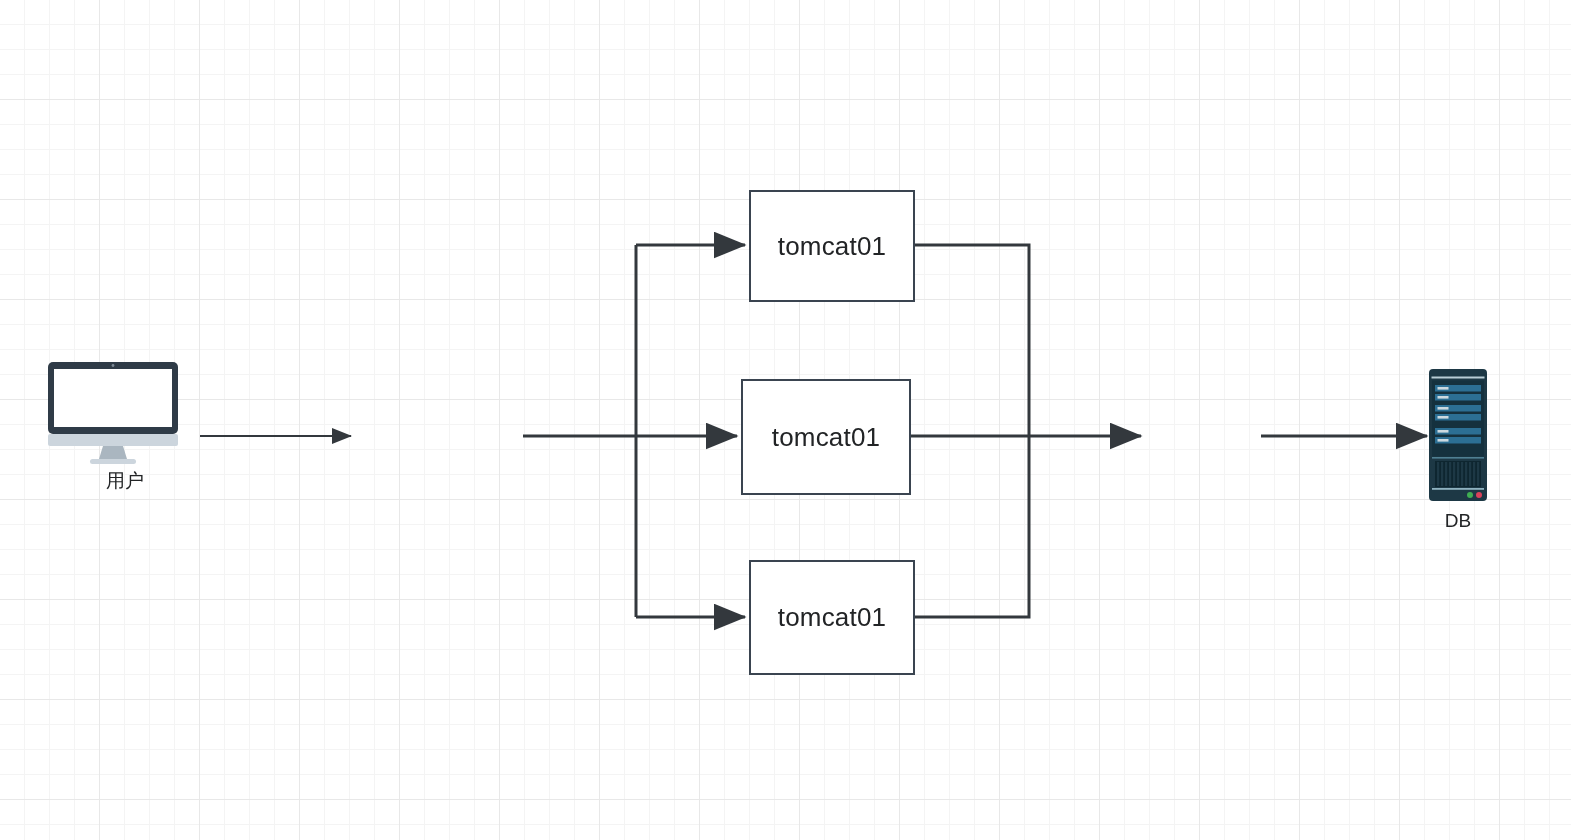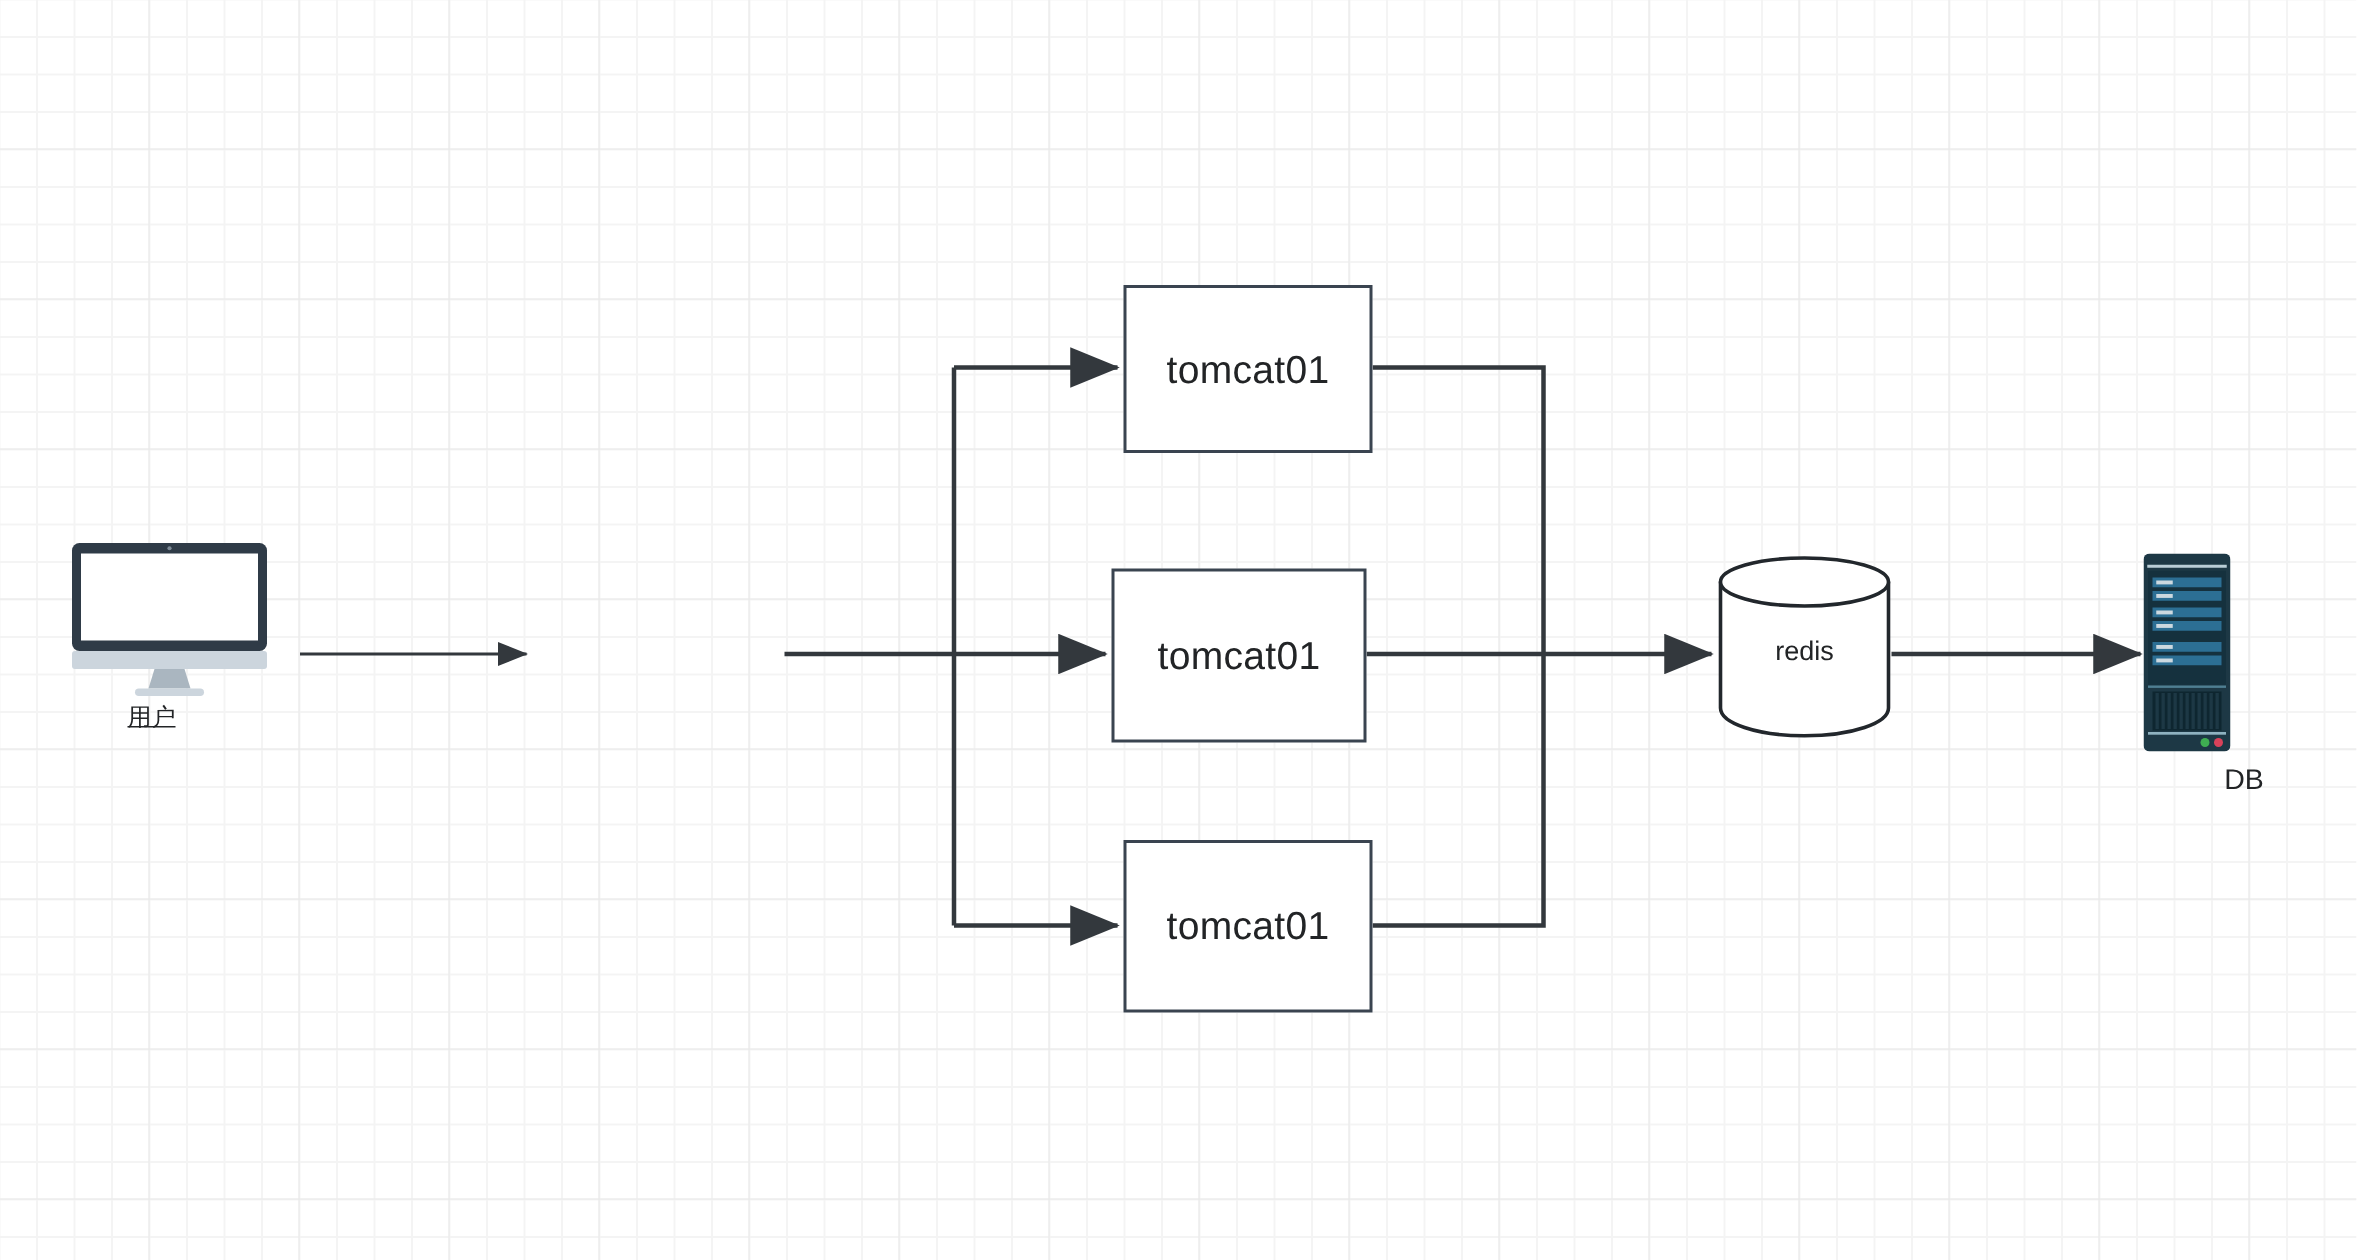--- a/index.html
+++ b/index.html
@@ -82,43 +82,41 @@
   }
 
   
   #user-node {
     position: absolute;
     left: 46px; top: 360px;
     width: 134px; height: 105px;
   }
   #user-caption {
     position: absolute;
-    left: 34px; top: 468px;
+    left: 58px; top: 468px;
     width: 134px;
     text-align: center;
     font-family: "DejaVu Sans", sans-serif;
-    font-size: 16px;
-    color: #222426;
-    text-decoration: underline;
+    font-size: 19px;
+    color: #222426;
   }
 
   
   #db-node {
     position: absolute;
     left: 1429px; top: 369px;
     width: 58px; height: 132px;
   }
   #db-caption {
     position: absolute;
     left: 1399px; top: 510px;
     width: 118px;
     text-align: center;
     font-size: 19px;
     color: #222426;
-    padding-left: 38px;
   }
 </style>
 </head>
 <body>
 
 <div id="canvas">
 
   <svg id="wires" viewBox="0 0 1571 840" width="1571" height="840" xmlns="http://www.w3.org/2000/svg">
     <defs>
       <marker id="ah" markerWidth="11" markerHeight="9" refX="10.5" refY="4.5" orient="auto">
@@ -166,27 +164,20 @@
   </div>
 
   <div id="tomcat-mid" class="node-box">
     <div class="node-label">tomcat01</div>
   </div>
 
   <div id="tomcat-bot" class="node-box">
     <div class="node-label">tomcat01</div>
   </div>
 
-  <div id="redis-node">
-    <svg viewBox="0 0 116 124" width="116" height="124" xmlns="http://www.w3.org/2000/svg">
-      <path d="M2,19 L2,103 C2,113 26,121.5 58,121.5 C90,121.5 114,113 114,103 L114,19 Z" fill="#ffffff" stroke="#22272c" stroke-width="2.4" stroke-linejoin="round"></path>
-      <ellipse cx="58" cy="19" rx="56" ry="16" fill="#ffffff" stroke="#22272c" stroke-width="2.4"></ellipse>
-    </svg>
-    <div class="cyl-text">redis</div>
-  </div>
 
   <div id="db-node">
     <svg viewBox="0 0 58 132" width="58" height="132" xmlns="http://www.w3.org/2000/svg">
       <rect x="0" y="0" width="58" height="132" rx="4" fill="#1d3845"></rect>
       <rect x="2.5" y="7.5" width="53" height="2" fill="#b9cdd6"></rect>
       <rect x="3" y="11.5" width="52" height="76" fill="#15313e"></rect>
 
       <g fill="#2c6f94">
         <rect x="6" y="16" width="46" height="6.5"></rect>
         <rect x="6" y="25" width="46" height="6.5"></rect>

